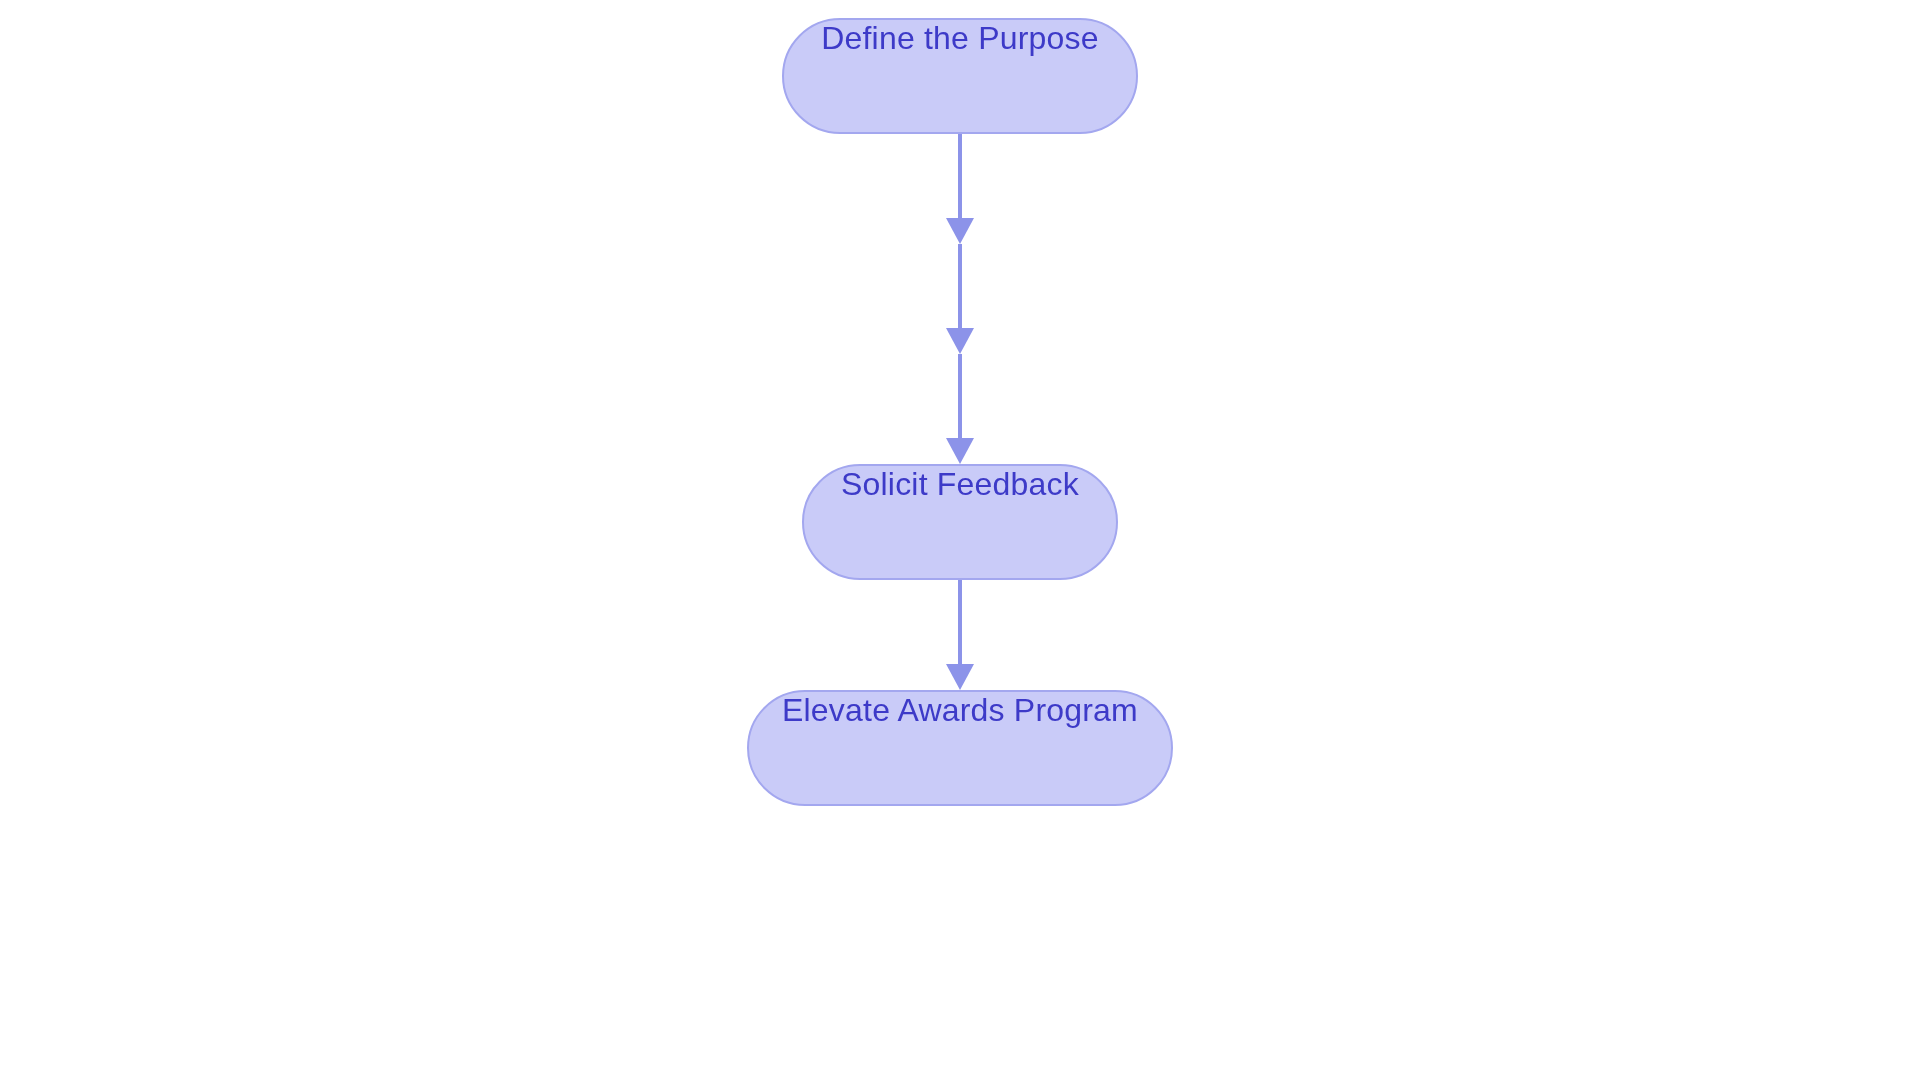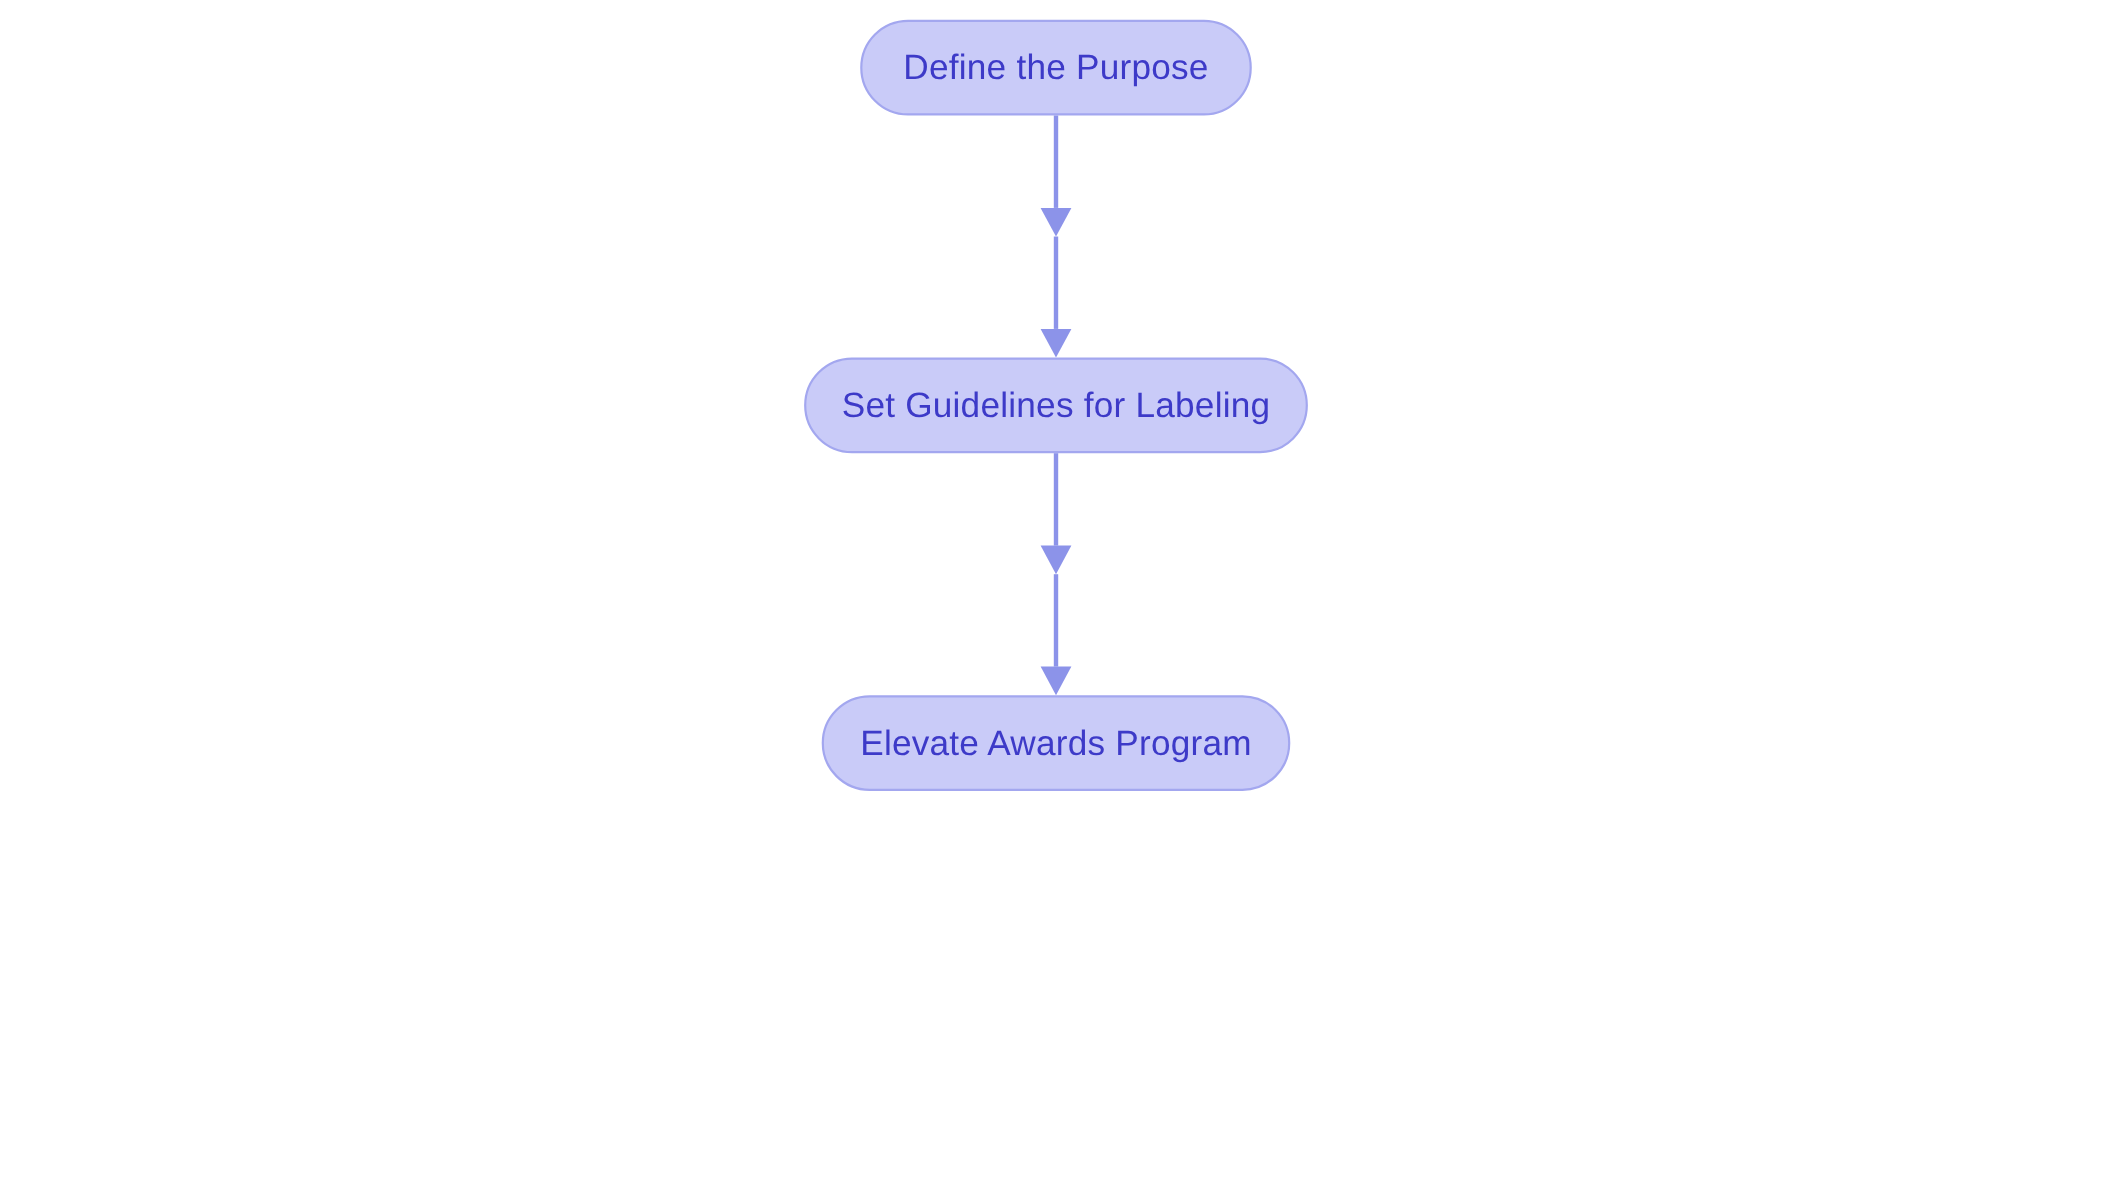--- a/index.html
+++ b/index.html
@@ -19,26 +19,26 @@
     width: 1920px;
     height: 1083px;
     background: var(--background);
     overflow: hidden;
     display: flex;
     flex-direction: column;
     align-items: center;
     padding-top: 18px;
   }
   .node {
-    height: 87px;
+    height: 116px;
     border-radius: 60px;
     background: var(--node-fill);
     border: 2px solid var(--node-border);
     display: flex;
-    align-items: center;
+    align-items: flex-start;
     justify-content: center;
     flex: 0 0 auto;
   }
   .node-label {
     color: var(--node-text);
     font-size: 32px;
     font-weight: 400;
     letter-spacing: 0.2px;
     white-space: nowrap;
     text-align: center;
@@ -78,29 +78,29 @@
     <div class="arrow-line"></div>
     <div class="arrow-head"></div>
   </div>
 
 
   <div class="arrow">
     <div class="arrow-line"></div>
     <div class="arrow-head"></div>
   </div>
 
-  <div class="node" style="width:458px">
-    <span class="node-label">Set Guidelines for Labeling</span>
-  </div>
 
   <div class="arrow">
     <div class="arrow-line"></div>
     <div class="arrow-head"></div>
   </div>
 
+  <div class="node" style="width:316px">
+    <span class="node-label">Solicit Feedback</span>
+  </div>
 
   <div class="arrow">
     <div class="arrow-line"></div>
     <div class="arrow-head"></div>
   </div>
 
   <div class="node" style="width:426px">
     <span class="node-label">Elevate Awards Program</span>
   </div>
 

